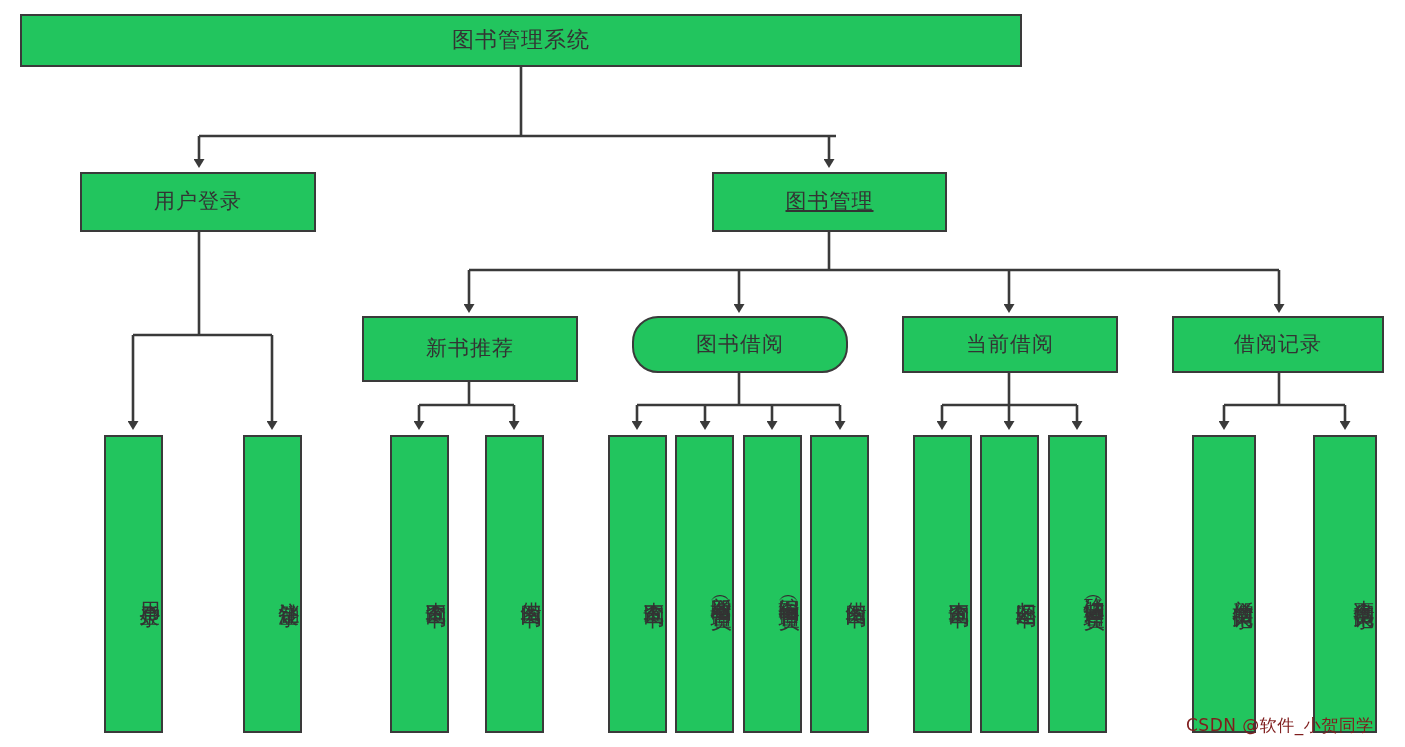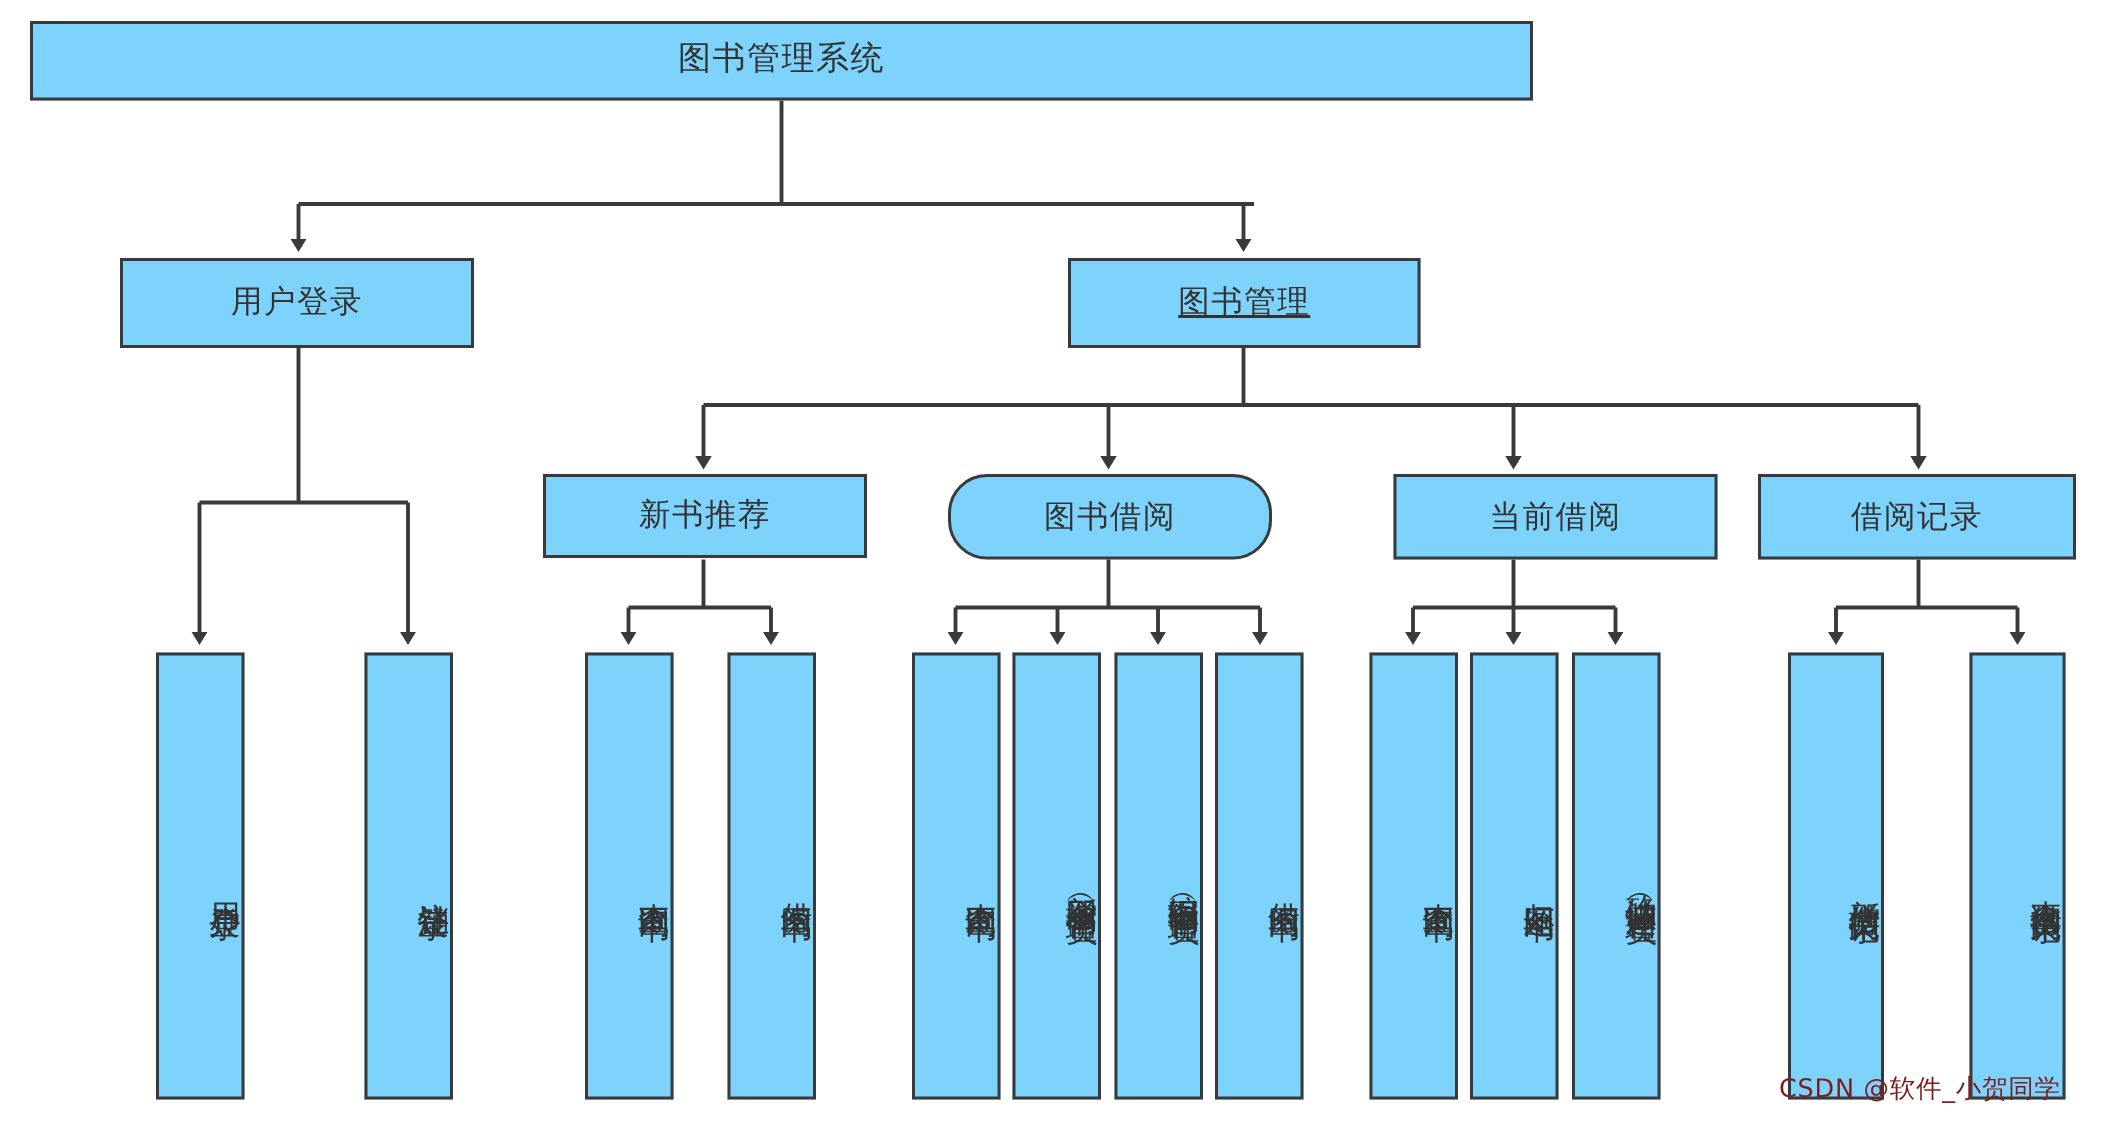--- a/index.html
+++ b/index.html
@@ -22,21 +22,21 @@
     position: absolute;
     left: 0;
     top: 0;
     width: 1405px;
     height: 747px;
     pointer-events: none;
   }
   .node {
     position: absolute;
     box-sizing: border-box;
-    background: #7dd3fc;
+    background: #22c55e;
     border: 2px solid #3a3a3a;
     display: flex;
     align-items: center;
     justify-content: center;
     color: #333333;
     z-index: 2;
   }
   .node.horiz {
     font-size: 21px;
     letter-spacing: 1px;
@@ -121,23 +121,23 @@
       <path d="M1224,405 L1224,422" marker-end="url(#arrow)"></path>
       <path d="M1345,405 L1345,422" marker-end="url(#arrow)"></path>
     </g>
   </svg>
 
   <div class="node horiz root" style="left:20px; top:14px; width:1002px; height:53px;">图书管理系统</div>
 
   <div class="node horiz" style="left:80px; top:172px; width:236px; height:60px;">用户登录</div>
   <div class="node horiz" style="left:712px; top:172px; width:235px; height:60px;text-decoration:underline;">图书管理</div>
 
-  <div class="node horiz" style="left:362px; top:316px; width:216px; height:56px;">新书推荐</div>
+  <div class="node horiz" style="left:362px; top:316px; width:216px; height:66px;">新书推荐</div>
   <div class="node horiz" style="left:632px; top:316px; width:216px; height:57px;border-radius:26px;">图书借阅</div>
-  <div class="node horiz" style="left:902px; top:316px; width:216px; height:57px;margin-left:27px;">当前借阅</div>
+  <div class="node horiz" style="left:902px; top:316px; width:216px; height:57px;">当前借阅</div>
   <div class="node horiz" style="left:1172px; top:316px; width:212px; height:57px;">借阅记录</div>
 
   <div class="node vert" style="left:104px; top:435px; width:59px; height:298px;">用户登录</div>
   <div class="node vert" style="left:243px; top:435px; width:59px; height:298px;">注销登录</div>
 
   <div class="node vert" style="left:390px; top:435px; width:59px; height:298px;">查询图书</div>
   <div class="node vert" style="left:485px; top:435px; width:59px; height:298px;">借阅图书</div>
 
   <div class="node vert" style="left:608px; top:435px; width:59px; height:298px;">查询图书</div>
   <div class="node vert" style="left:675px; top:435px; width:59px; height:298px;">新增图书（管理员）</div>

